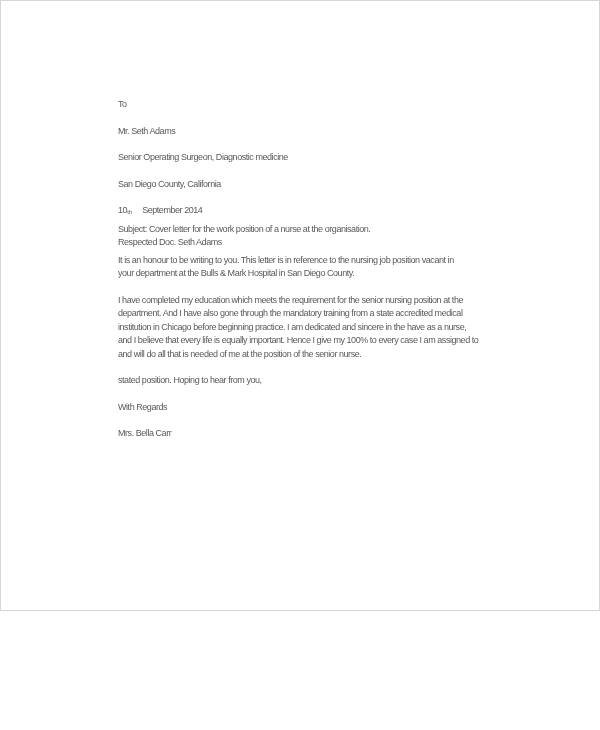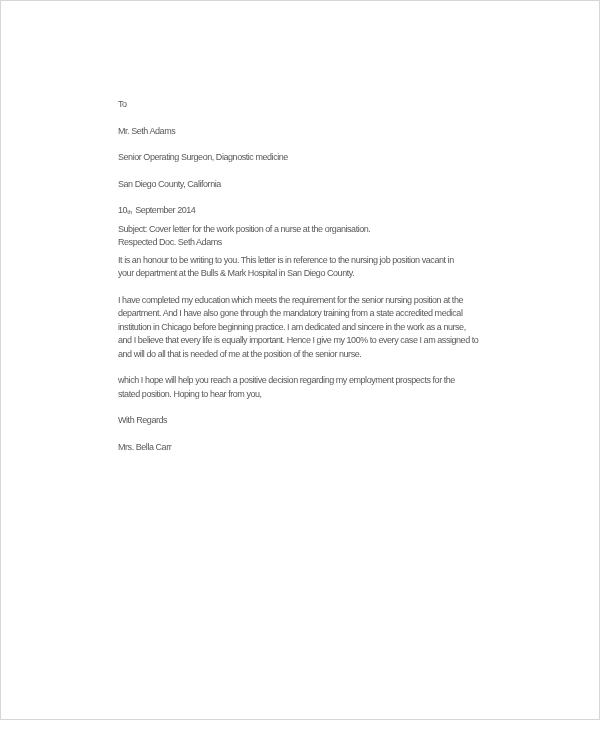--- a/index.html
+++ b/index.html
@@ -1,18 +1,18 @@
 <!DOCTYPE html>
 <html><head>
   <meta charset="utf-8">
   <style>
     html, body { margin: 0; padding: 0; background: #ffffff; }
     .page {
       width: 600px;
-      height: 720px;
+      height: 611px;
       box-sizing: border-box;
       background: #ffffff;
       border: 1px solid #d6d6d6;
       font-family: "Liberation Sans", sans-serif;
       color: #595959;
       overflow: hidden;
     }
     .content {
       padding: 97px 60px 0 117px;
     }
@@ -26,21 +26,21 @@
     .date-line { margin-bottom: 3px; }
     .subject-line { }
     .salutation-line { margin-bottom: 4px; }
     .para { margin-bottom: 13px; }
     .closing-line { margin-bottom: 13px; }
     .ordinal {
       font-size: 6px;
       letter-spacing: 0;
       vertical-align: -1px;
     }
-    .month { margin-left: 3px; }
+    .month { margin-left: 10px; }
   </style>
 </head>
 <body>
 
 <div class="page">
   <div class="content">
 
     <div>
       <div class="line recipient-line">To</div>
       <div class="line recipient-line">Mr. Seth Adams</div>
@@ -57,27 +57,26 @@
     <div class="line salutation-line">Respected Doc. Seth Adams</div>
 
     <div class="para">
       <div class="line">It is an honour to be writing to you. This letter is in reference to the nursing job position vacant in</div>
       <div class="line">your department at the Bulls &amp; Mark Hospital in San Diego County.</div>
     </div>
 
     <div class="para">
       <div class="line">I have completed my education which meets the requirement for the senior nursing position at the</div>
       <div class="line">department. And I have also gone through the mandatory training from a state accredited medical</div>
-      <div class="line">institution in Chicago before beginning practice. I am dedicated and sincere in the work as a nurse,</div>
+      <div class="line">institution in Chicago before beginning practice. I am dedicated and sincere in the have as a nurse,</div>
       <div class="line">and I believe that every life is equally important. Hence I give my 100% to every case I am assigned to</div>
       <div class="line">and will do all that is needed of me at the position of the senior nurse.</div>
     </div>
 
     <div class="para">
-      <div class="line">which I hope will help you reach a positive decision regarding my employment prospects for the</div>
       <div class="line">stated position. Hoping to hear from you,</div>
     </div>
 
     <div class="line closing-line">With Regards</div>
 
     <div class="line">Mrs. Bella Carr</div>
 
   </div>
 </div>
 

